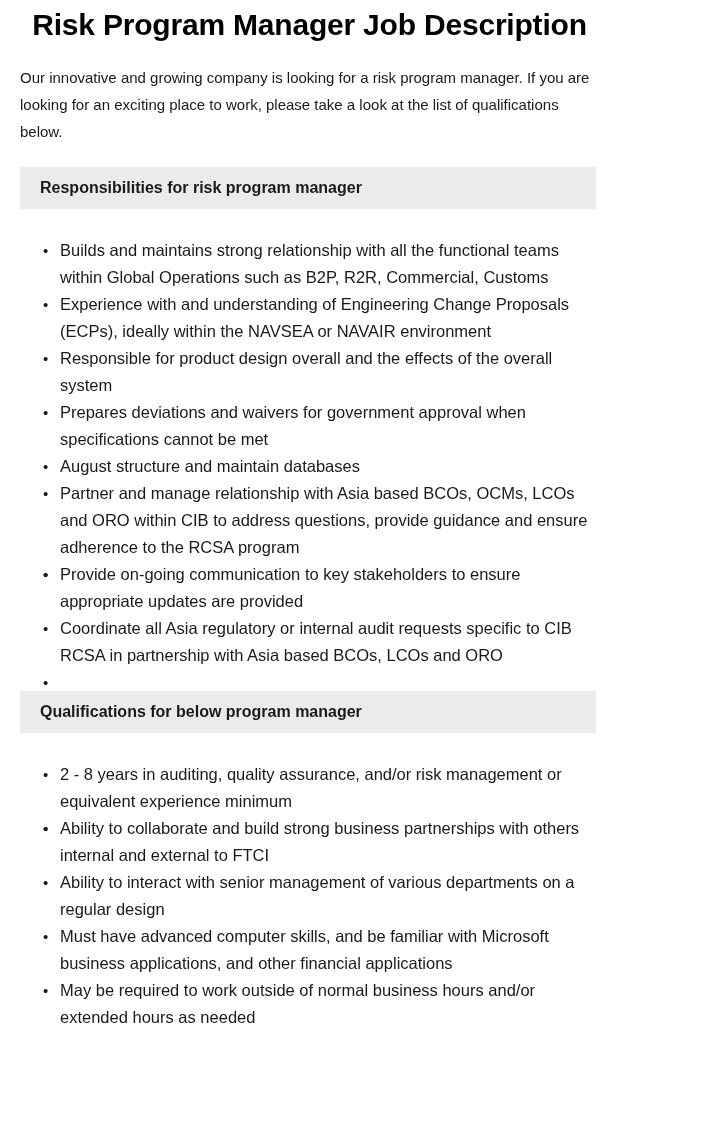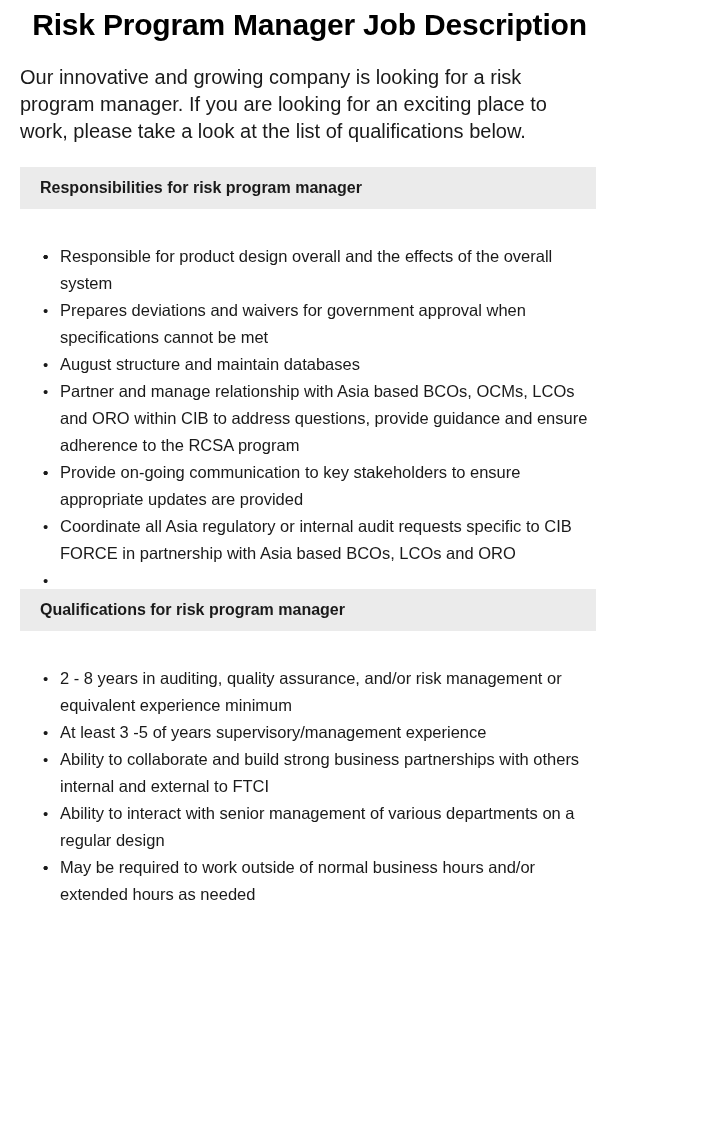--- a/index.html
+++ b/index.html
@@ -28,35 +28,35 @@
     font-weight: bold;
     text-align: center;
     color: #000000;
     letter-spacing: -0.2px;
     margin: 0;
     padding: 6px 20px 4px 20px;
     line-height: 38px;
   }
 
   .intro {
-    font-size: 20px;
+    font-size: 15px;
     line-height: 27px;
     color: #1a1a1a;
     margin: 0;
     padding: 16px 22px 0 20px;
   }
 
   .section {
     margin: 0;
     padding: 0;
   }
 
   .section-header {
     background: #ebebeb;
-    margin: 22px 23px 14px 20px;
+    margin: 22px 23px 8px 20px;
     padding: 11px 20px 11px 20px;
     box-sizing: border-box;
     min-height: 42px;
     display: flex;
     align-items: center;
   }
 
   .section-header-title {
     font-size: 16px;
     font-weight: bold;
@@ -100,41 +100,41 @@
   <h1 class="doc-title">Risk Program Manager Job Description</h1>
 
   <p class="intro">Our innovative and growing company is looking for a risk program manager. If you are looking for an exciting place to work, please take a look at the list of qualifications below.</p>
 
   <div id="sections-container">
       <div class="section">
         <div class="section-header">
           <span class="section-header-title">Responsibilities for risk program manager</span>
         </div>
         <ul class="bullet-list">
-          <li><span class="bullet-marker">•</span></li>
-          <li><span class="bullet-marker">•</span></li>
+          <li><span class="bullet-marker">•</span><span>Builds and maintains strong relationship with all the functional teams within Global Operations such as B2P, R2R, Commercial, Customs</span></li>
+          <li><span class="bullet-marker">•</span><span>Experience with and understanding of Engineering Change Proposals (ECPs), ideally within the NAVSEA or NAVAIR environment</span></li>
           <li><span class="bullet-marker">•</span><span>Responsible for product design overall and the effects of the overall system</span></li>
           <li><span class="bullet-marker">•</span><span>Prepares deviations and waivers for government approval when specifications cannot be met</span></li>
           <li><span class="bullet-marker">•</span><span>August structure and maintain databases</span></li>
           <li><span class="bullet-marker">•</span><span>Partner and manage relationship with Asia based BCOs, OCMs, LCOs and ORO within CIB to address questions, provide guidance and ensure adherence to the RCSA program</span></li>
           <li><span class="bullet-marker">•</span></li>
           <li><span class="bullet-marker">•</span><span>Provide on-going communication to key stakeholders to ensure appropriate updates are provided</span></li>
-          <li><span class="bullet-marker">•</span><span>Coordinate all Asia regulatory or internal audit requests specific to CIB FORCE in partnership with Asia based BCOs, LCOs and ORO</span></li>
+          <li><span class="bullet-marker">•</span><span>Coordinate all Asia regulatory or internal audit requests specific to CIB RCSA in partnership with Asia based BCOs, LCOs and ORO</span></li>
           <li><span class="bullet-marker">•</span></li>
         </ul>
       </div>
       <div class="section">
         <div class="section-header">
-          <span class="section-header-title">Qualifications for risk program manager</span>
+          <span class="section-header-title">Qualifications for below program manager</span>
         </div>
         <ul class="bullet-list">
           <li><span class="bullet-marker">•</span><span>2 - 8 years in auditing, quality assurance, and/or risk management or equivalent experience minimum</span></li>
-          <li><span class="bullet-marker">•</span><span>At least 3 -5 of years supervisory/management experience</span></li>
+          <li><span class="bullet-marker">•</span></li>
           <li><span class="bullet-marker">•</span><span>Ability to collaborate and build strong business partnerships with others internal and external to FTCI</span></li>
           <li><span class="bullet-marker">•</span><span>Ability to interact with senior management of various departments on a regular design</span></li>
-          <li><span class="bullet-marker">•</span></li>
+          <li><span class="bullet-marker">•</span><span>Must have advanced computer skills, and be familiar with Microsoft business applications, and other financial applications</span></li>
           <li><span class="bullet-marker">•</span><span>May be required to work outside of normal business hours and/or extended hours as needed</span></li>
         </ul>
       </div>
     </div>
 
   <div class="bottom-pad"></div>
 </div>
 
 </body></html>

